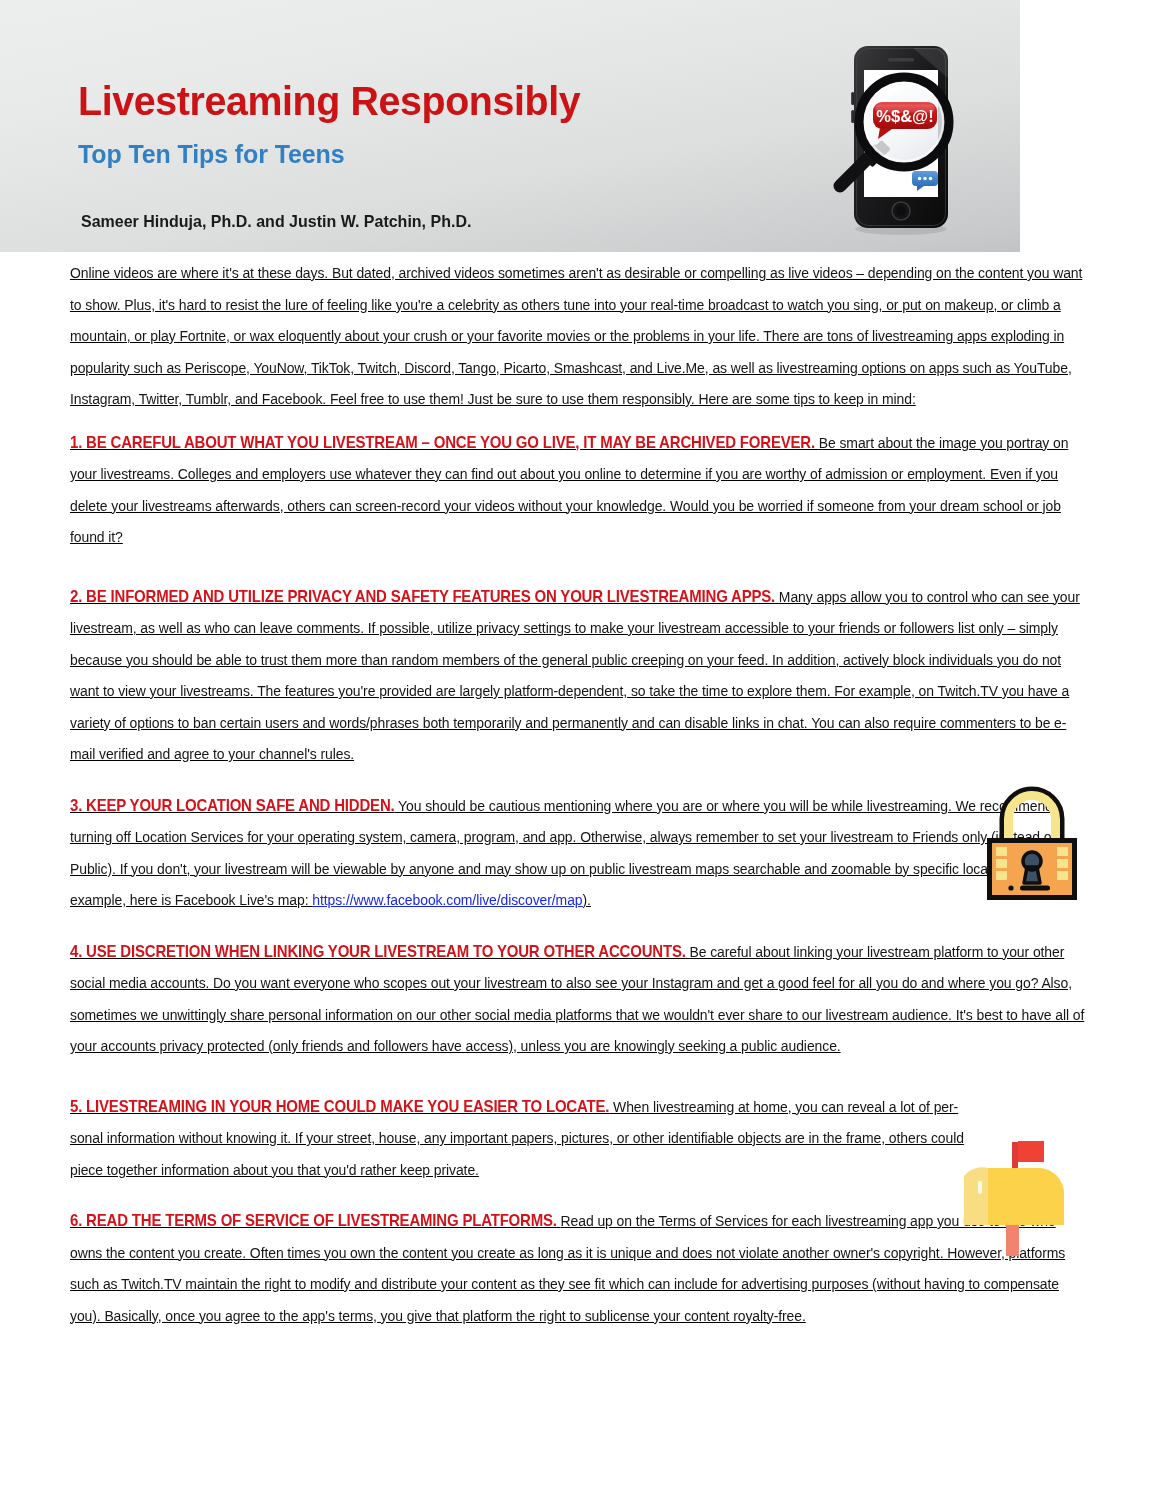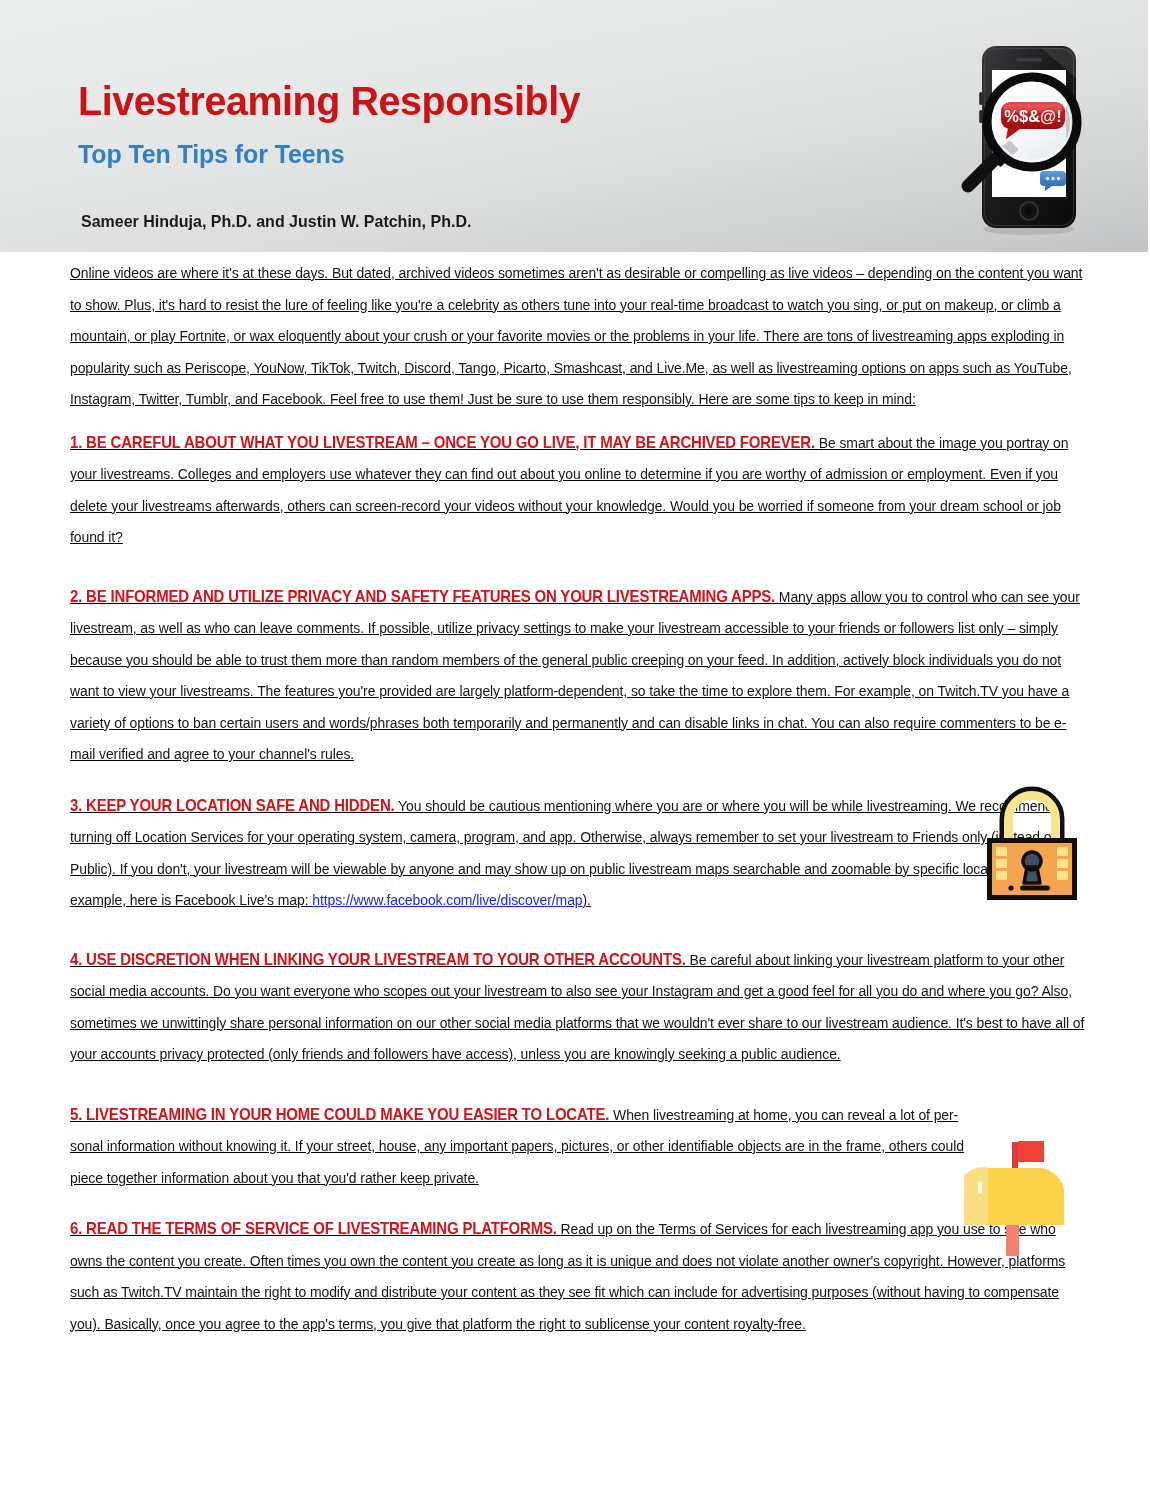--- a/index.html
+++ b/index.html
@@ -9,21 +9,21 @@
     height: 1499px;
     background: #ffffff;
     font-family: "Liberation Sans", sans-serif;
     overflow: hidden;
     position: relative;
   }
 
   
   .header {
     position: relative;
-    width: 1148px;
+    width: 1020px;
     height: 252px;
     background: linear-gradient(170deg, #eceded 0%, #e8e9e9 28%, #dddede 62%, #c9cacb 93%, #c2c3c4 100%);
     overflow: hidden;
   }
   .header-inner {
     position: absolute;
     left: 78px;
     top: 0;
     right: 0;
     height: 100%;
@@ -254,21 +254,21 @@
   </div>
 
   <div class="tip" style="margin-top:28px;">
     <p class="para" style="width:108.7%;"><span class="tip-head">2. BE INFORMED AND UTILIZE PRIVACY AND SAFETY FEATURES ON YOUR LIVESTREAMING APPS.</span> <span>Many apps allow you to control who can see your livestream, as well as who can leave comments. If possible, utilize privacy settings to make your livestream accessible to your friends or followers list only – simply because you should be able to trust them more than random members of the general public creeping on your feed. In addition, actively block individuals you do not want to view your livestreams. The features you're provided are largely platform-dependent, so take the time to explore them. For example, on Twitch.TV you have a variety of options to ban certain users and words/phrases both temporarily and permanently and can disable links in chat. You can also require commenters to be e-mail verified and agree to your channel's rules.</span></p>
   </div>
 
   <div class="tip" style="margin-top:20px;">
     <p class="para"><span class="tip-head">3. KEEP YOUR LOCATION SAFE AND HIDDEN.</span> <span>You should be cautious mentioning where you are or where you will be while livestreaming. We recommend turning off Location Services for your operating system, camera, program, and app. Otherwise, always remember to set your livestream to Friends only (instead of Public). If you don't, your livestream will be viewable by anyone and may show up on public livestream maps searchable and zoomable by specific locations (for example, here is Facebook Live's map: </span><a class="inline-link" href="#">https://www.facebook.com/live/discover/map</a><span>).</span></p>
   </div>
 
-  <div class="tip" style="margin-top:28px;">
+  <div class="tip" style="margin-top:20px;">
     <p class="para"><span class="tip-head">4. USE DISCRETION WHEN LINKING YOUR LIVESTREAM TO YOUR OTHER ACCOUNTS.</span> <span>Be careful about linking your livestream platform to your other social media accounts. Do you want everyone who scopes out your livestream to also see your Instagram and get a good feel for all you do and where you go? Also, sometimes we unwittingly share personal information on our other social media platforms that we wouldn't ever share to our livestream audience. It's best to have all of your accounts privacy protected (only friends and followers have access), unless you are knowingly seeking a public audience.</span></p>
   </div>
 
   <div class="tip" style="margin-top:29px;">
     <p class="para" style="width:97%;"><span class="tip-head">5. LIVESTREAMING IN YOUR HOME COULD MAKE YOU EASIER TO LOCATE.</span> <span>When livestreaming at home, you can reveal a lot of per-sonal information without knowing it. If your street, house, any important papers, pictures, or other identifiable objects are in the frame, others could piece together information about you that you'd rather keep private.</span></p>
   </div>
 
   <div class="tip" style="margin-top:20px;">
     <p class="para"><span class="tip-head">6. READ THE TERMS OF SERVICE OF LIVESTREAMING PLATFORMS.</span> <span>Read up on the Terms of Services for each livestreaming app you use to see who owns the content you create. Often times you own the content you create as long as it is unique and does not violate another owner's copyright. However, platforms such as Twitch.TV maintain the right to modify and distribute your content as they see fit which can include for advertising purposes (without having to compensate you). Basically, once you agree to the app's terms, you give that platform the right to sublicense your content royalty-free.</span></p>
   </div>

